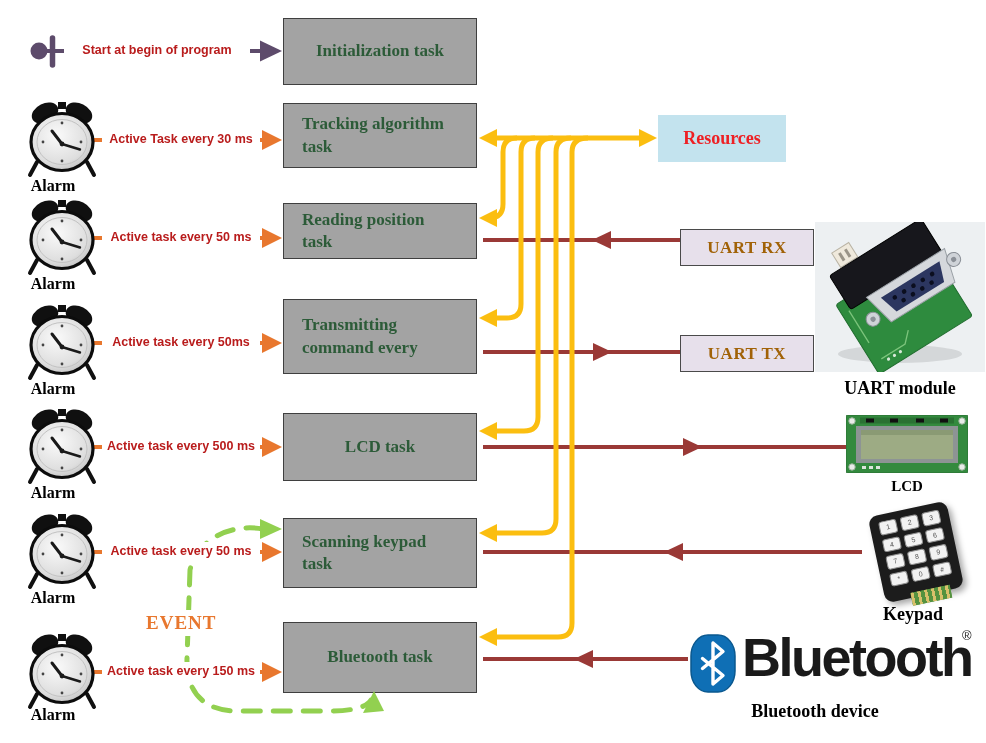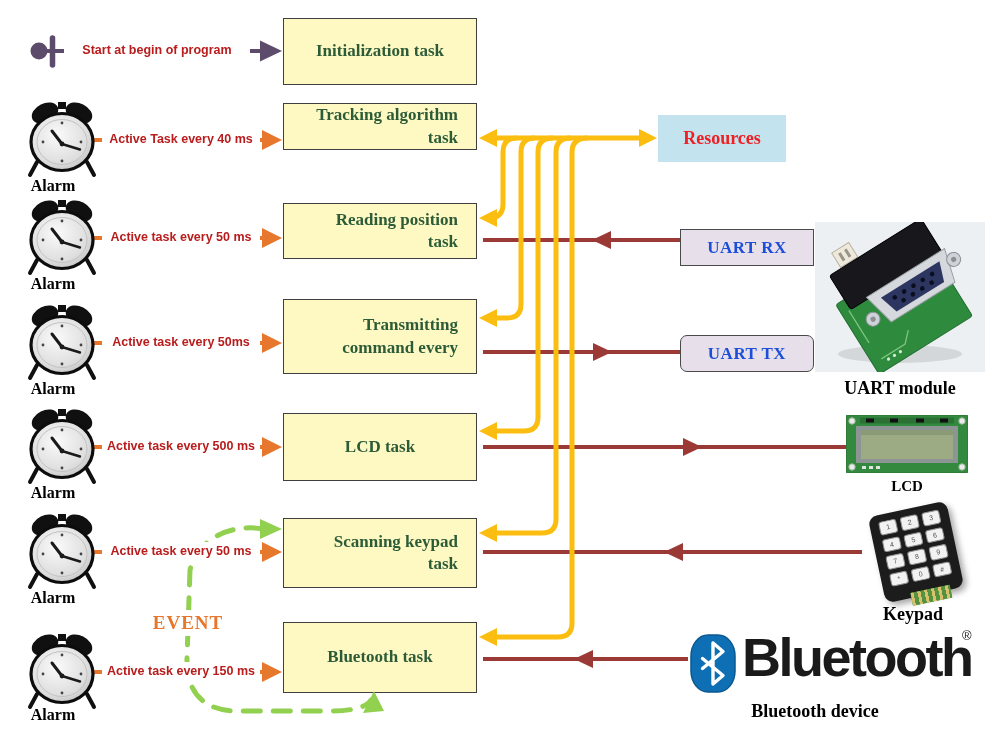--- a/index.html
+++ b/index.html
@@ -4,51 +4,51 @@
 <style>
   * { margin:0; padding:0; box-sizing:border-box; }
   html,body { background:#ffffff; }
   .canvas {
     position:relative; width:986px; height:743px; background:#fff;
     font-family:"Liberation Serif", serif; overflow:hidden;
   }
   
   .task-box {
     position:absolute; left:283px; width:194px;
-    background:#fef9c3; border:1.6px solid #3F3F3F;
-    display:flex; align-items:center; justify-content:center; text-align:right;
+    background:#a3a3a3; border:1.6px solid #3F3F3F;
+    display:flex; align-items:center; justify-content:center; text-align:left;
     font-weight:bold; font-size:17px; line-height:1.3; color:#2C5B38;
     padding:12px 18px; z-index:2;
   }
   
   .resources-box {
     position:absolute; left:658px; top:115px; width:128px; height:47px;
     background:#C3E3EE; display:flex; align-items:center; justify-content:center;
     font-weight:bold; font-size:18px; color:#EE2024; z-index:2;
   }
   .port-box {
     position:absolute; left:680px; width:134px; height:37px;
     background:#E7E0EB; border:1.6px solid #4A4A4A;
     display:flex; align-items:center; justify-content:center;
-    font-weight:bold; font-size:17px; letter-spacing:0.5px; color:#1d4ed8; z-index:2;
+    font-weight:bold; font-size:17px; letter-spacing:0.5px; color:#a16207; z-index:2;
   }
   
   .conn-label {
     position:absolute; z-index:6; background:#ffffff;
     font-family:"Liberation Sans", sans-serif; font-weight:bold;
     font-size:12.5px; color:#b91c1c; text-align:center; height:19px; line-height:19px;
     white-space:nowrap;
   }
   .alarm-label {
     position:absolute; z-index:6; font-weight:bold; font-size:16px; color:#000;
     text-align:center; width:70px;
   }
   .event-label {
     position:absolute; left:146px; top:610px; width:84px; height:26px; z-index:6;
-    background:#fff; text-align:center; font-weight:bold; font-size:19px;
+    background:#fff; text-align:left; font-weight:bold; font-size:19px;
     letter-spacing:1px; color:#E8772E; line-height:26px;
   }
   .caption {
     position:absolute; z-index:2; font-weight:bold; color:#000; text-align:center;
   }
   
   .wires { position:absolute; left:0; top:0; z-index:4; pointer-events:none; }
   
   .photo { position:absolute; z-index:1; }
   .keypad-wrap { left:860px; top:506px; width:108px; height:98px; }
@@ -170,30 +170,30 @@
     <svg width="46" height="59" viewBox="0 0 46 59">
       <rect x="1" y="1" width="44" height="57" rx="17" ry="21" fill="#0F6FB5" stroke="#0A588F" stroke-width="1.5"></rect>
       <path d="M23,9 L23,50 M23,9 L33,17.5 L12.5,34.5 M23,50 L33,41.5 L12.5,24.5" fill="none" stroke="#ffffff" stroke-width="3.4" stroke-linejoin="round" stroke-linecap="round"></path>
     </svg>
   </div>
   <div class="bt-word">Bluetooth</div>
   <div class="bt-reg">®</div>
   <div class="caption" style="left:700px; top:701px; width:230px; font-size:18px;">Bluetooth device</div>
 
   <div class="task-box" style="top:18px;  height:67px;">Initialization task</div>
-  <div class="task-box" style="top:103px; height:47px;">Tracking algorithm task</div>
+  <div class="task-box" style="top:103px; height:65px;">Tracking algorithm task</div>
   <div class="task-box" style="top:203px; height:56px;">Reading position task</div>
   <div class="task-box" style="top:299px; height:75px;">Transmitting command every</div>
   <div class="task-box" style="top:413px; height:68px;">LCD task</div>
   <div class="task-box" style="top:518px; height:70px;">Scanning keypad task</div>
   <div class="task-box" style="top:622px; height:71px;">Bluetooth task</div>
 
   <div class="resources-box">Resources</div>
   <div class="port-box" style="top:229px;">UART RX</div>
-  <div class="port-box" style="top:335px;border-radius:7px;">UART TX</div>
+  <div class="port-box" style="top:335px;">UART TX</div>
 
   <svg class="wires" width="986" height="743" viewBox="0 0 986 743">
     <defs>
       <radialGradient id="cf" cx="42%" cy="38%" r="70%">
         <stop offset="0%" stop-color="#FAFAFA"></stop>
           <stop offset="70%" stop-color="#DEDEDE"></stop>
           <stop offset="100%" stop-color="#BDBDBD"></stop>
       </radialGradient>
       <g id="alarmclock">
         <ellipse cx="23" cy="13" rx="14" ry="9.5" fill="#101010" transform="rotate(-26 23 13)"></ellipse>
@@ -280,21 +280,21 @@
     <use href="#alarmclock" x="22" y="100"></use>
     <use href="#alarmclock" x="22" y="198"></use>
     <use href="#alarmclock" x="22" y="303"></use>
     <use href="#alarmclock" x="22" y="407"></use>
     <use href="#alarmclock" x="22" y="512"></use>
     <use href="#alarmclock" x="22" y="632"></use>
   </svg>
 
   <div class="conn-label" style="left:64px; top:41px; width:186px;">Start at begin of program</div>
 
-  <div class="conn-label" style="left:102px; top:130px; width:158px;">Active Task every 40 ms</div>
+  <div class="conn-label" style="left:102px; top:130px; width:158px;">Active Task every 30 ms</div>
   <div class="conn-label" style="left:102px; top:228px; width:158px;">Active task every 50 ms</div>
   <div class="conn-label" style="left:102px; top:333px; width:158px;">Active task every 50ms</div>
   <div class="conn-label" style="left:102px; top:437px; width:158px;">Active task every 500 ms</div>
   <div class="conn-label" style="left:102px; top:542px; width:158px;">Active task every 50 ms</div>
   <div class="conn-label" style="left:102px; top:662px; width:158px;">Active task every 150 ms</div>
 
   <div class="alarm-label" style="left:18px; top:177px;">Alarm</div>
   <div class="alarm-label" style="left:18px; top:275px;">Alarm</div>
   <div class="alarm-label" style="left:18px; top:380px;">Alarm</div>
   <div class="alarm-label" style="left:18px; top:484px;">Alarm</div>

